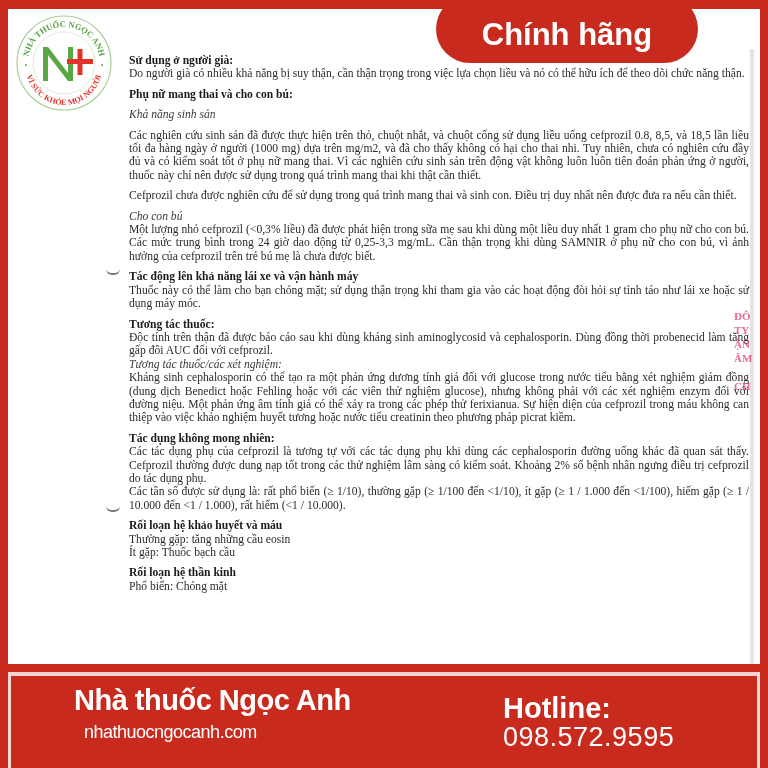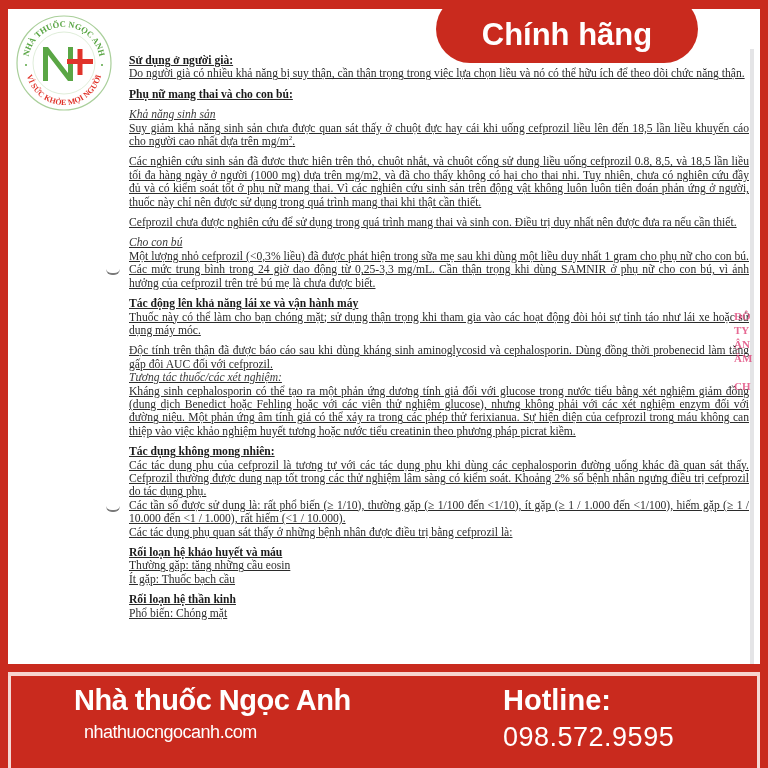--- a/index.html
+++ b/index.html
@@ -22,21 +22,21 @@
 
   .badge {
     position: absolute; left: 428px; top: -14px; width: 262px; height: 68px;
     background: #c92a1e; border-radius: 34px;
     color: #fff; font-family: "Liberation Sans", sans-serif; font-weight: bold;
     font-size: 31px; text-align: center; line-height: 80px; letter-spacing: 0px;
   }
 
   .doc {
     position: absolute; left: 121px; top: 45px; width: 620px;
-    color: #2b2b2b; font-size: 11.6px; line-height: 13.4px; text-align: justify; text-decoration: underline;
+    color: #2b2b2b; font-size: 11.6px; line-height: 13.4px; text-align: justify;
   }
   .doc .h { font-weight: bold; color: #1a1a1a; }
   .doc .i { font-style: italic; color: #3b3b3b; }
   .doc .blk { margin-bottom: 7px; }
   .doc sup { font-size: 7px; line-height: 0; }
 
   .margin-mark {
     position: absolute; width: 14px; height: 6px;
     border-bottom: 2px solid #7a7a7a; border-radius: 0 0 10px 10px;
   }
@@ -59,21 +59,21 @@
   }
   .shop-name {
     position: absolute; left: 74px; top: 20px; color: #fff;
     font-family: "Liberation Sans", sans-serif; font-weight: bold; font-size: 29px; letter-spacing: -0.5px;
   }
   .shop-url {
     position: absolute; left: 84px; top: 58px; color: #fff;
     font-family: "Liberation Sans", sans-serif; font-size: 18px; letter-spacing: -0.5px;
   }
   .hotline-label {
-    position: absolute; left: 503px; top: 20px; color: #fff;
+    position: absolute; left: 503px; top: 28px; color: #fff;
     font-family: "Liberation Sans", sans-serif; font-weight: bold; font-size: 29px;
   }
   .hotline-num {
     position: absolute; left: 503px; top: 58px; color: #fff;
     font-family: "Liberation Sans", sans-serif; font-size: 27px; letter-spacing: 0.5px;
   }
 </style>
 </head>
 <body>
 
@@ -113,47 +113,46 @@
     <div class="blk">
       <div class="h">Sử dụng ở người già:</div>
       <div>Do người già có nhiều khả năng bị suy thận, cần thận trọng trong việc lựa chọn liều và nó có thể hữu ích để theo dõi chức năng thận.</div>
     </div>
 
     <div class="blk">
       <div class="h">Phụ nữ mang thai và cho con bú:</div>
     </div>
     <div class="blk">
       <div class="i">Khả năng sinh sản</div>
-      <div><span>Suy giảm khả năng sinh sản chưa được quan sát thấy ở chuột đực hay cái khi uống cefprozil liều lên đến 18,5 lần liều khuyến cáo cho người cao nhất dựa trên mg/m</span><sup>2</sup><span>.</span></div>
     </div>
     <div class="blk">
       <div>Các nghiên cứu sinh sản đã được thực hiện trên thỏ, chuột nhắt, và chuột cống sử dụng liều uống cefprozil 0.8, 8,5, và 18,5 lần liều tối đa hàng ngày ở người (1000 mg) dựa trên mg/m2, và đã cho thấy không có hại cho thai nhi. Tuy nhiên, chưa có nghiên cứu đầy đủ và có kiểm soát tốt ở phụ nữ mang thai. Vì các nghiên cứu sinh sản trên động vật không luôn luôn tiên đoán phản ứng ở người, thuốc này chỉ nên được sử dụng trong quá trình mang thai khi thật cần thiết.</div>
     </div>
     <div class="blk">Cefprozil chưa được nghiên cứu để sử dụng trong quá trình mang thai và sinh con. Điều trị duy nhất nên được đưa ra nếu cần thiết.</div>
     <div class="blk">
       <div class="i">Cho con bú</div>
       <div>Một lượng nhỏ cefprozil (&lt;0,3% liều) đã được phát hiện trong sữa mẹ sau khi dùng một liều duy nhất 1 gram cho phụ nữ cho con bú. Các mức trung bình trong 24 giờ dao động từ 0,25-3,3 mg/mL. Cần thận trọng khi dùng SAMNIR ở phụ nữ cho con bú, vì ảnh hưởng của cefprozil trên trẻ bú mẹ là chưa được biết.</div>
     </div>
 
     <div class="blk">
       <div class="h">Tác động lên khả năng lái xe và vận hành máy</div>
       <div>Thuốc này có thể làm cho bạn chóng mặt; sử dụng thận trọng khi tham gia vào các hoạt động đòi hỏi sự tỉnh táo như lái xe hoặc sử dụng máy móc.</div>
     </div>
 
     <div class="blk">
+      <div class="h">Tương tác thuốc:</div>
       <div>Độc tính trên thận đã được báo cáo sau khi dùng kháng sinh aminoglycosid và cephalosporin. Dùng đồng thời probenecid làm tăng gấp đôi AUC đối với cefprozil.</div>
       <div class="i">Tương tác thuốc/các xét nghiệm:</div>
       <div>Kháng sinh cephalosporin có thể tạo ra một phản ứng dương tính giả đối với glucose trong nước tiểu bằng xét nghiệm giảm đồng (dung dịch Benedict hoặc Fehling hoặc với các viên thử nghiệm glucose), nhưng không phải với các xét nghiệm enzym đối với đường niệu. Một phản ứng âm tính giả có thể xảy ra trong các phép thử ferixianua. Sự hiện diện của cefprozil trong máu không can thiệp vào việc khảo nghiệm huyết tương hoặc nước tiểu creatinin theo phương pháp picrat kiềm.</div>
     </div>
 
     <div class="blk">
       <div class="h">Tác dụng không mong nhiên:</div>
       <div>Các tác dụng phụ của cefprozil là tương tự với các tác dụng phụ khi dùng các cephalosporin đường uống khác đã quan sát thấy. Cefprozil thường được dung nạp tốt trong các thử nghiệm lâm sàng có kiểm soát. Khoảng 2% số bệnh nhân ngưng điều trị cefprozil do tác dụng phụ.</div>
       <div>Các tần số được sử dụng là: rất phổ biến (≥ 1/10), thường gặp (≥ 1/100 đến &lt;1/10), ít gặp (≥ 1 / 1.000 đến &lt;1/100), hiếm gặp (≥ 1 / 10.000 đến &lt;1 / 1.000), rất hiếm (&lt;1 / 10.000).</div>
-      <div>Các tác dụng phụ quan sát thấy ở những bệnh nhân được điều trị bằng cefprozil là:</div>
     </div>
 
     <div class="blk">
       <div class="h">Rối loạn hệ khảo huyết và máu</div>
       <div>Thường gặp: tăng những cầu eosin</div>
       <div>Ít gặp: Thuốc bạch cầu</div>
     </div>
 
     <div class="blk">
       <div class="h">Rối loạn hệ thần kinh</div>

